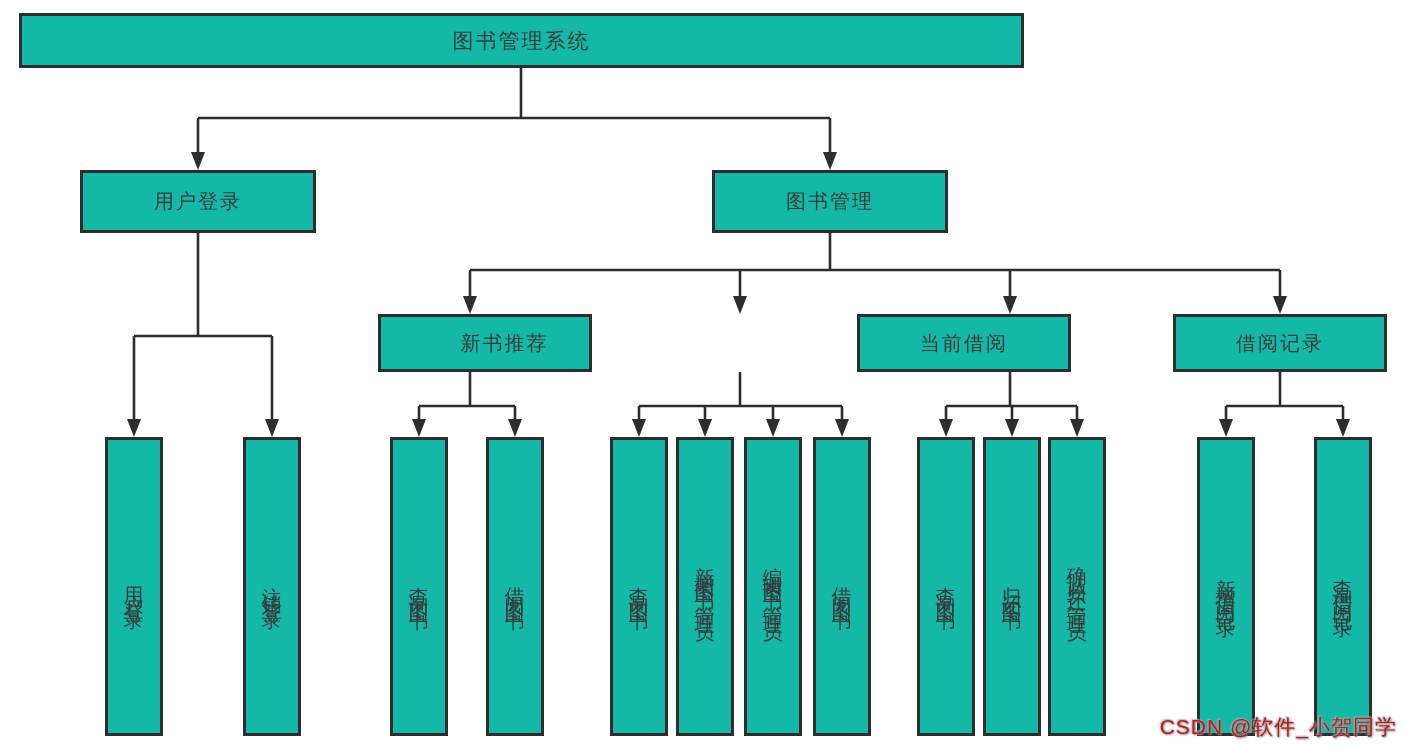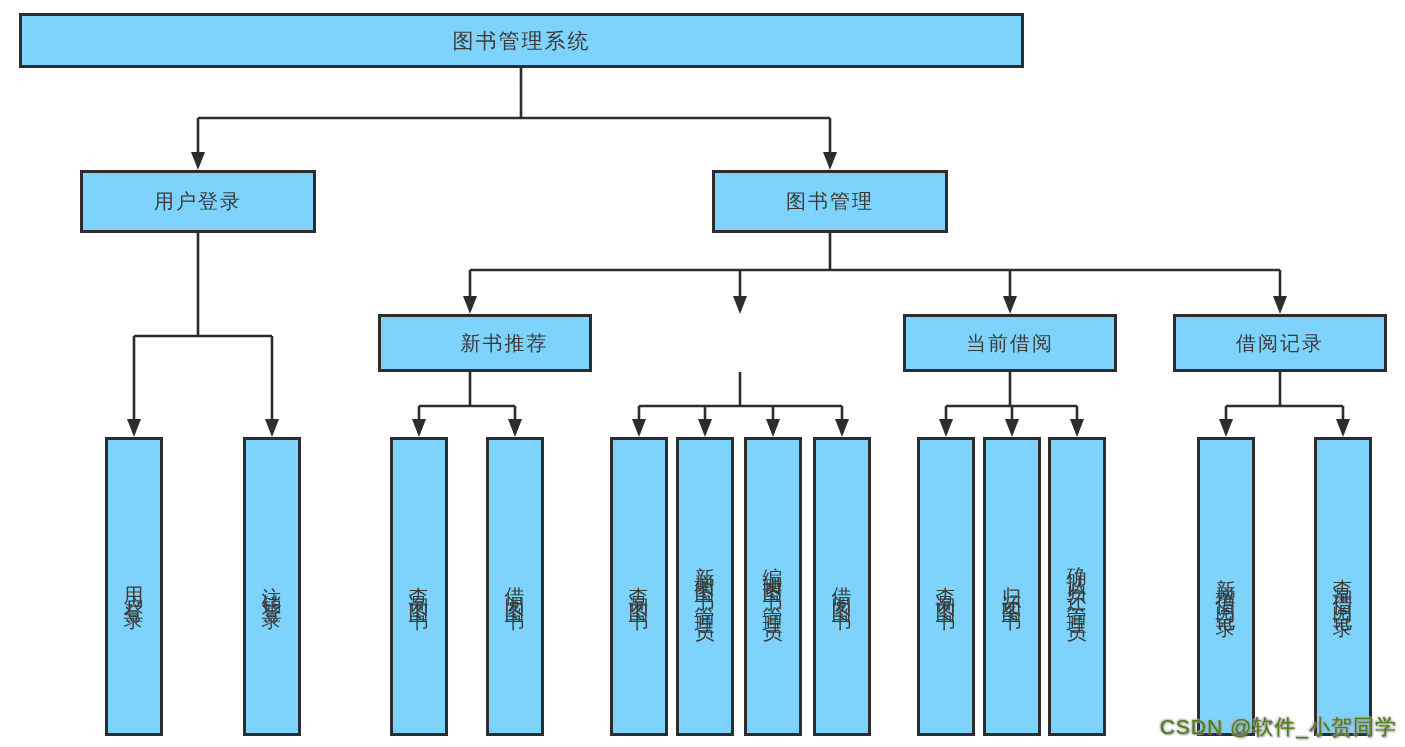--- a/index.html
+++ b/index.html
@@ -33,21 +33,21 @@
     stroke-width: 2.6;
   }
   svg.wires polygon {
     fill: var(--line);
     stroke: none;
   }
   .node {
     position: absolute;
     box-sizing: border-box;
     border: 3px solid var(--border);
-    background: #7dd3fc;
+    background: #14b8a6;
     display: flex;
     align-items: center;
     justify-content: center;
     color: var(--text);
   }
   .node .h-label {
     font-size: 20px;
     letter-spacing: 2px;
     white-space: nowrap;
   }
@@ -67,21 +67,21 @@
     letter-spacing: 8px;
     line-height: 1;
     color: var(--text);
   }
   .watermark {
     position: absolute;
     right: 8px;
     bottom: 6px;
     font-size: 21px;
     letter-spacing: 1px;
-    color: #4d7c0f;
+    color: #b91c1c;
     text-shadow: 1px 1px 2px #8d8d8d, -1px -1px 2px #b5b5b5, 0 0 2px #9a9a9a;
     white-space: nowrap;
   }
 </style>
 </head>
 <body>
 
 <div class="stage">
 
   <svg class="wires" width="1405" height="747" viewBox="0 0 1405 747" aria-hidden="true">
@@ -130,21 +130,21 @@
   <div class="node l1" style="left:80px;">
     <span class="h-label">用户登录</span>
   </div>
   <div class="node l1" style="left:712px;justify-content:center;">
     <span class="h-label">图书管理</span>
   </div>
 
   <div class="node l2" style="left:378px;padding-left:39px;">
     <span class="h-label">新书推荐</span>
   </div>
-  <div class="node l2" style="left:903px;">
+  <div class="node l2" style="left:857px;">
     <span class="h-label">当前借阅</span>
   </div>
   <div class="node l2" style="left:1173px;">
     <span class="h-label">借阅记录</span>
   </div>
 
   <div class="node leaf" style="left:105px;">
     <span class="v-label">用户登录</span>
   </div>
   <div class="node leaf" style="left:243px;">

